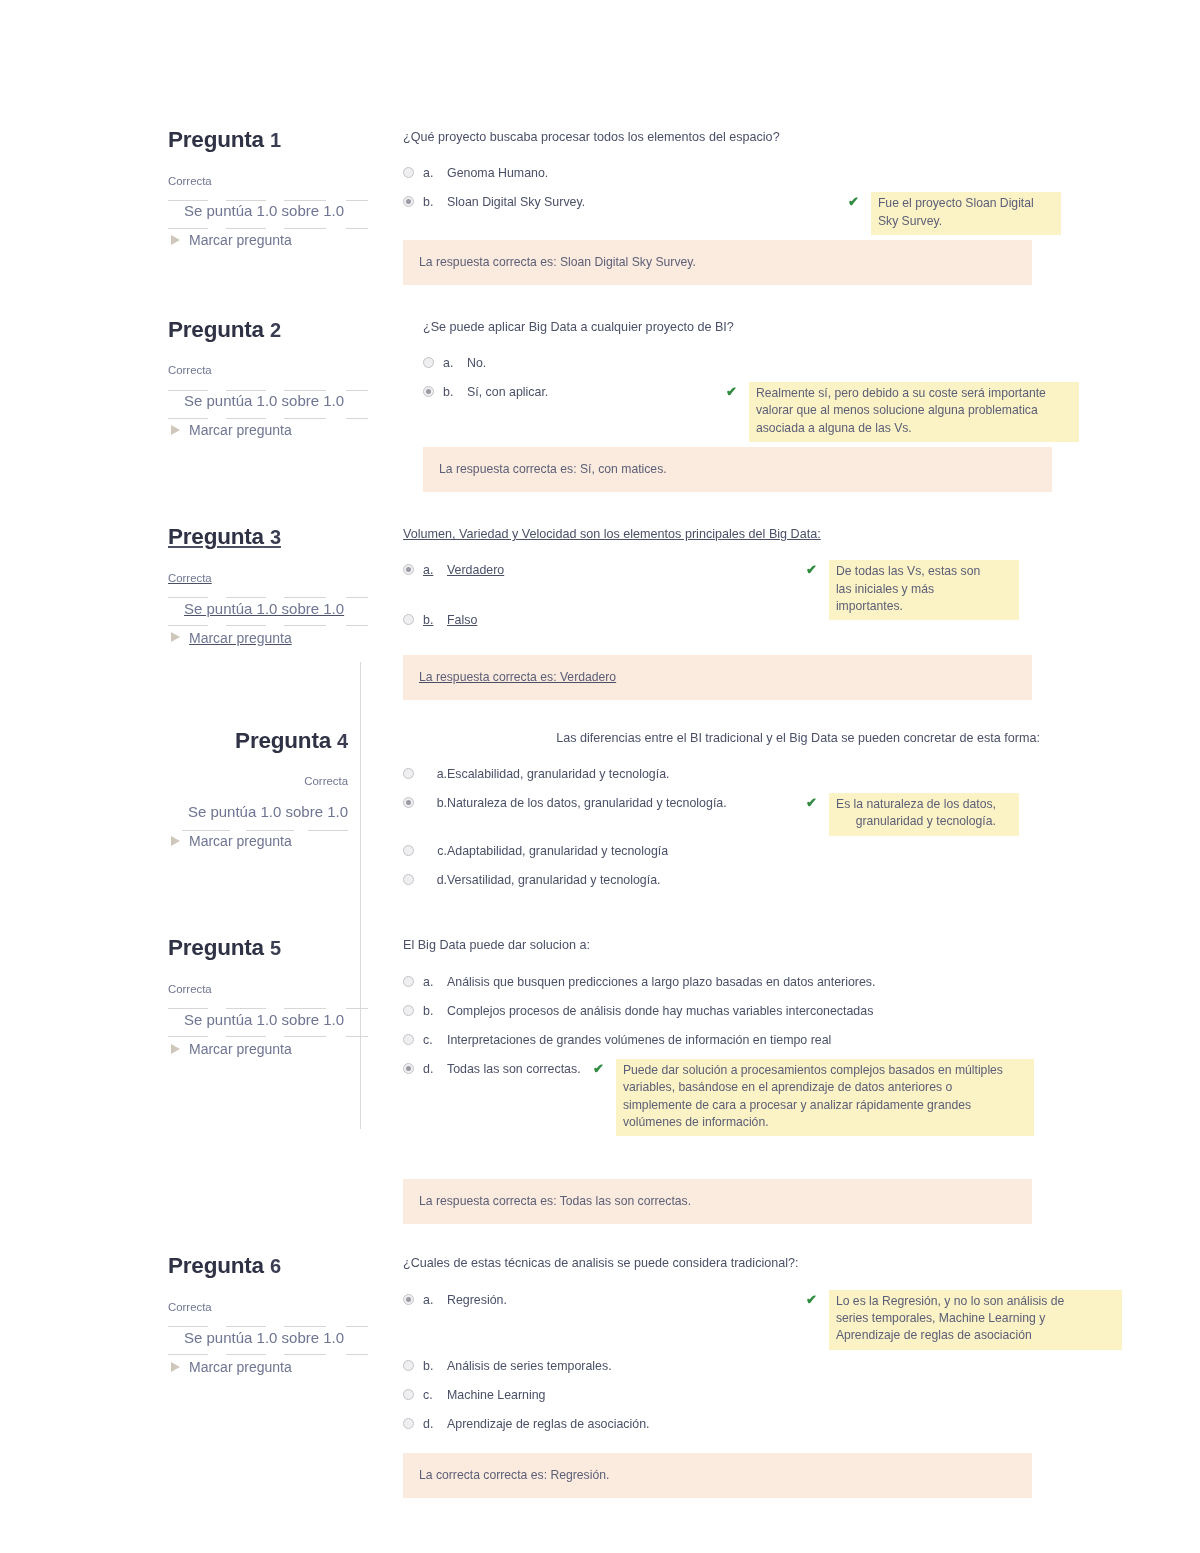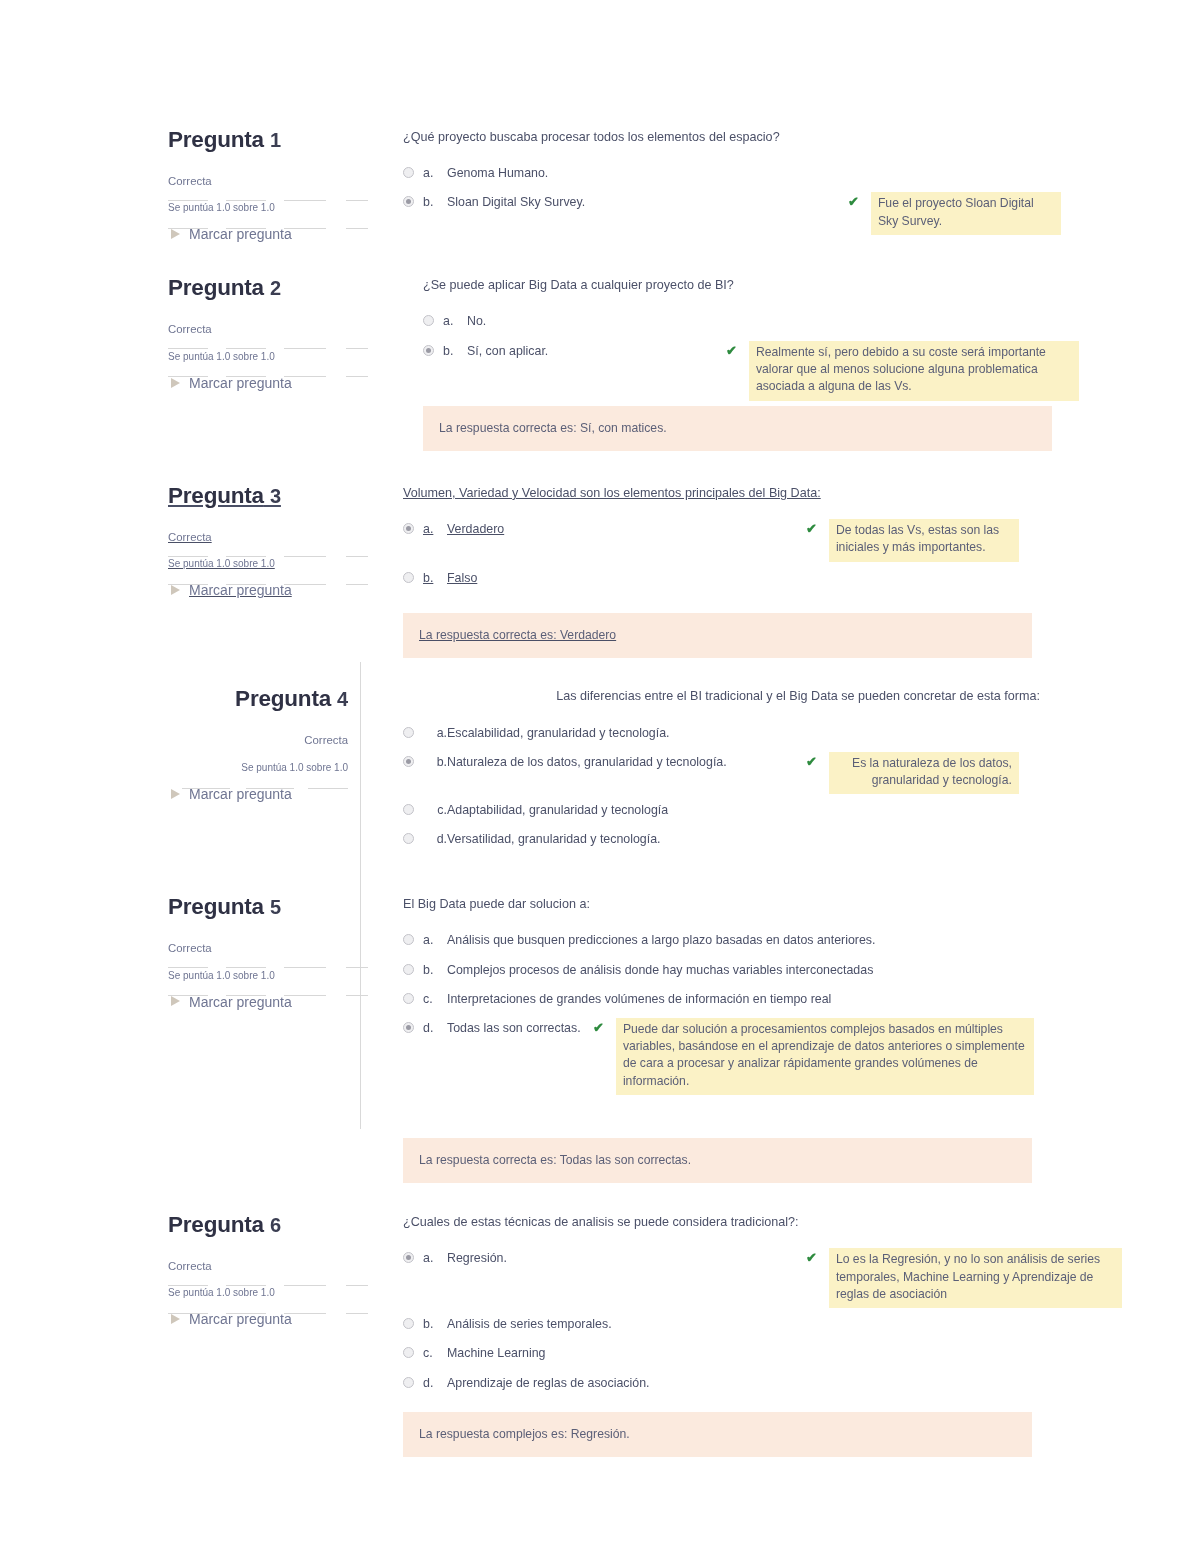--- a/index.html
+++ b/index.html
@@ -64,23 +64,23 @@
     color: #3b3e52;
   }
 
   .qstate {
     font-size: 11.4px;
     color: #6f7592;
     margin: 0 0 14px 0;
     line-height: 1.2;
   }
   .qgrade {
-    font-size: 10px;
+    font-size: 15px;
     color: #6f7592;
-    margin: 0 0 12px 0;
+    margin: 0 0 12px 16px;
     line-height: 1.2;
   }
   .qflag {
     font-size: 14px;
     color: #6f7592;
     line-height: 1.2;
     display: flex;
     align-items: center;
     gap: 9px;
     padding-left: 3px;
@@ -182,21 +182,21 @@
     margin-top: 3px;
     margin-right: 12px;
     flex: 0 0 auto;
     font-weight: bold;
   }
   .fbbox {
     background: #fbf2c6;
     color: #5b5f77;
     font-size: 12.2px;
     line-height: 1.42;
-    padding: 3px 7px 5px 7px;
+    padding: 3px 23px 5px 7px;
     box-sizing: border-box;
   }
 
   
   .correctbar {
     background: #fbeade;
     color: #5b5f77;
     font-size: 12.2px;
     line-height: 1.4;
     padding: 14px 0 14px 16px;
@@ -255,20 +255,21 @@
         </div>
         <div class="opt">
           <span class="radio checked"></span>
           <span class="optletter">b.</span>
           <span class="opttext">Sloan Digital Sky Survey.</span>
           <span class="fb" style="left:445px;">
             <span class="check">✔</span>
             <span class="fbbox" style="width:190px;">Fue el proyecto Sloan Digital Sky Survey.</span>
           </span>
         </div>
+        <div class="correctbar" style="margin-top:29px;">La respuesta correcta es: Sloan Digital Sky Survey.</div>
       </div>
     </div>
 
     <div class="qblock" style="margin-bottom:33px;gap:20px;">
       <div class="qside">
         <div class="qtitle">
           <span>Pregunta</span>
           <span class="num">2</span>
         </div>
         <div class="dashrow" style="top:72px;">
@@ -501,18 +502,18 @@
         <div class="opt">
           <span class="radio"></span>
           <span class="optletter">c.</span>
           <span class="opttext">Machine Learning</span>
         </div>
         <div class="opt">
           <span class="radio"></span>
           <span class="optletter">d.</span>
           <span class="opttext">Aprendizaje de reglas de asociación.</span>
         </div>
-        <div class="correctbar" style="margin-top:21px;">La respuesta complejos es: Regresión.</div>
+        <div class="correctbar" style="margin-top:21px;">La correcta correcta es: Regresión.</div>
       </div>
     </div>
 
   </div>
 </div>
 
 </body></html>

